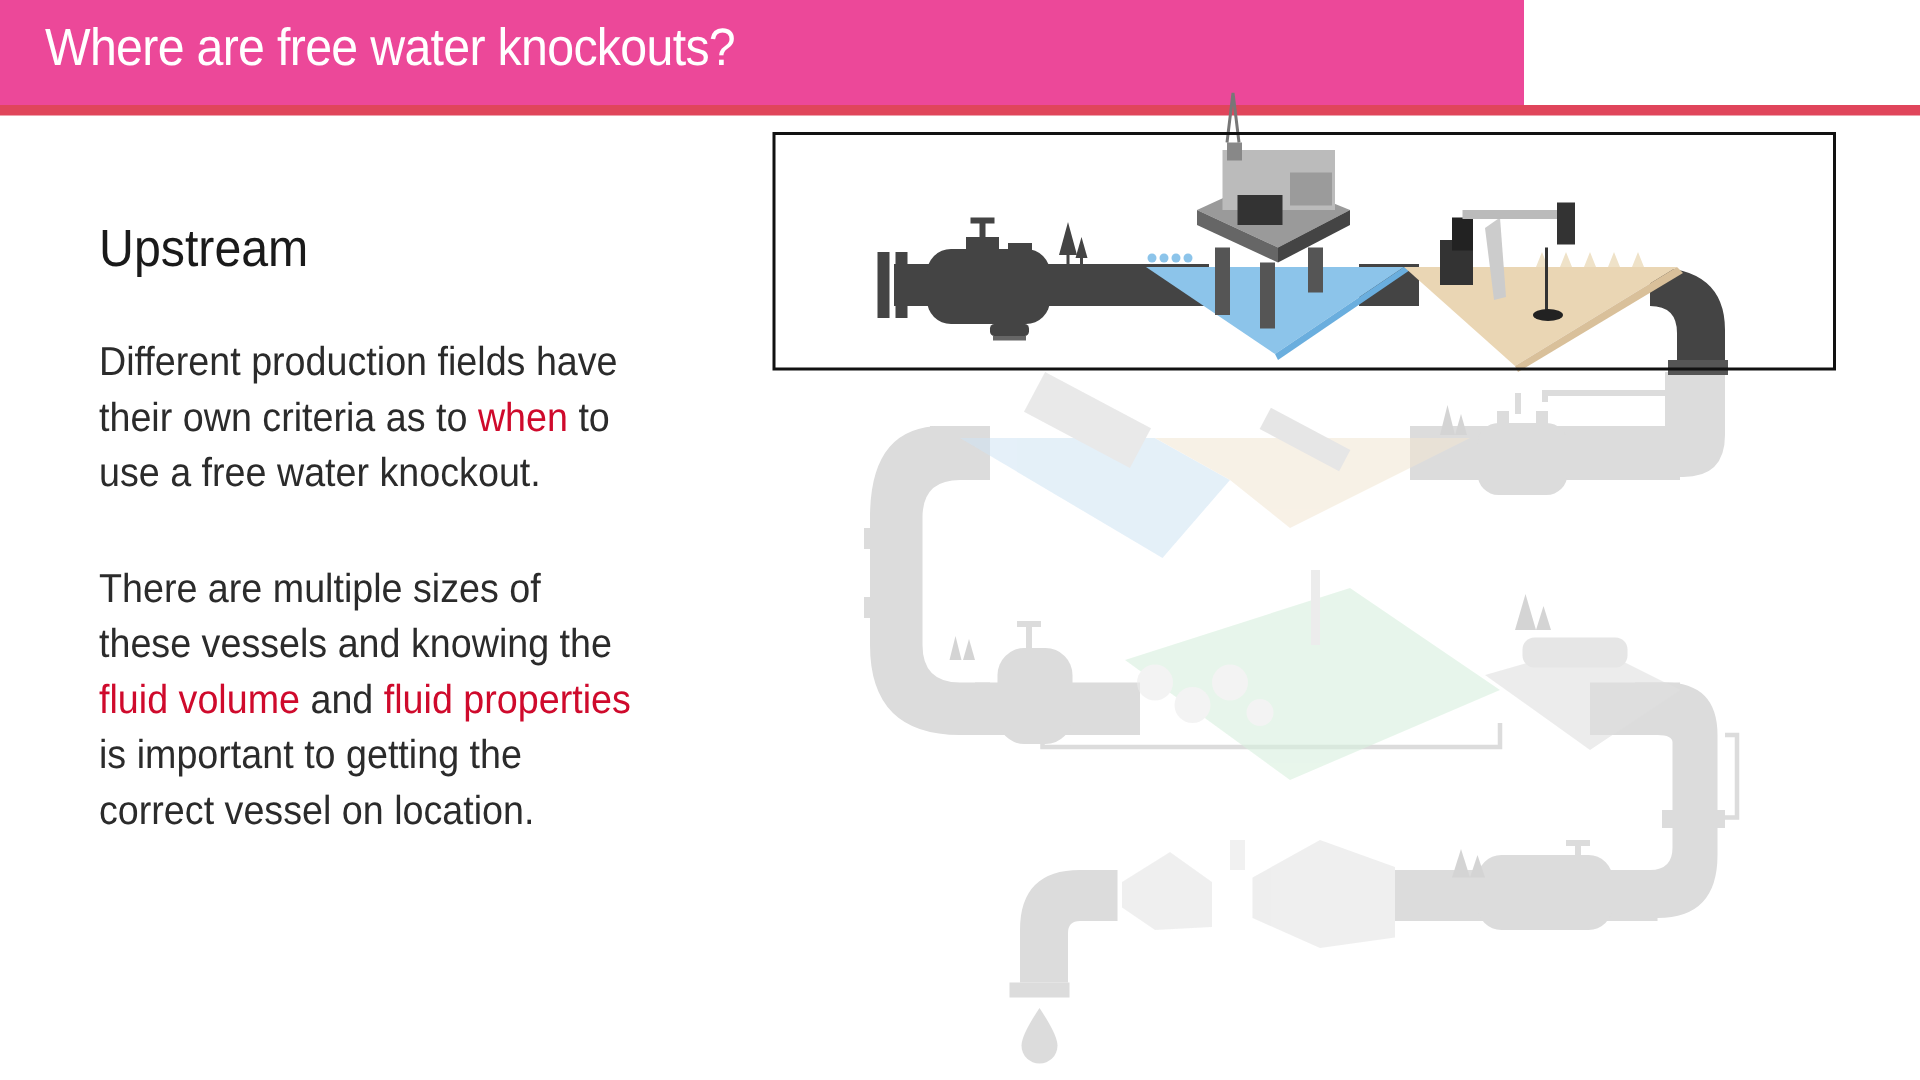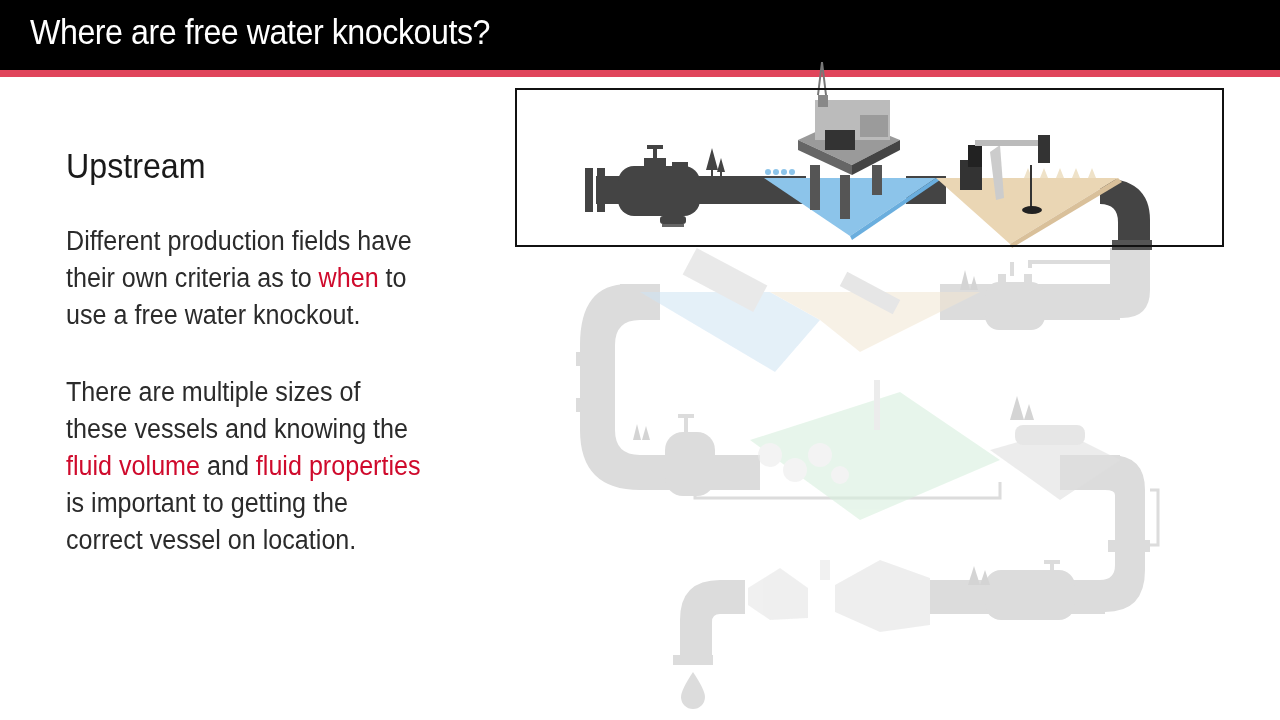--- a/index.html
+++ b/index.html
@@ -2,22 +2,22 @@
 <html><head>
 <meta charset="utf-8">
 <style>
   html, body { margin: 0; padding: 0; }
   body {
     width: 1280px; height: 720px; overflow: hidden; position: relative;
     background: #ffffff;
     font-family: "Liberation Sans", "DejaVu Sans", sans-serif;
   }
   .header {
-    position: absolute; left: 0; top: 0; width: 1280px; height: 70px;
-    background: #000000;
+    position: absolute; left: 0; top: 0; width: 1016px; height: 70px;
+    background: #ec4899;
   }
   .header-title {
     position: absolute; left: 30px; top: 12px;
     color: #ffffff; font-size: 35px; letter-spacing: -0.5px;
     transform: scaleX(0.92); transform-origin: left center;
     white-space: nowrap;
   }
   .accent-bar {
     position: absolute; left: 0; top: 70px; width: 1280px; height: 7px;
     background: #e0455b;

